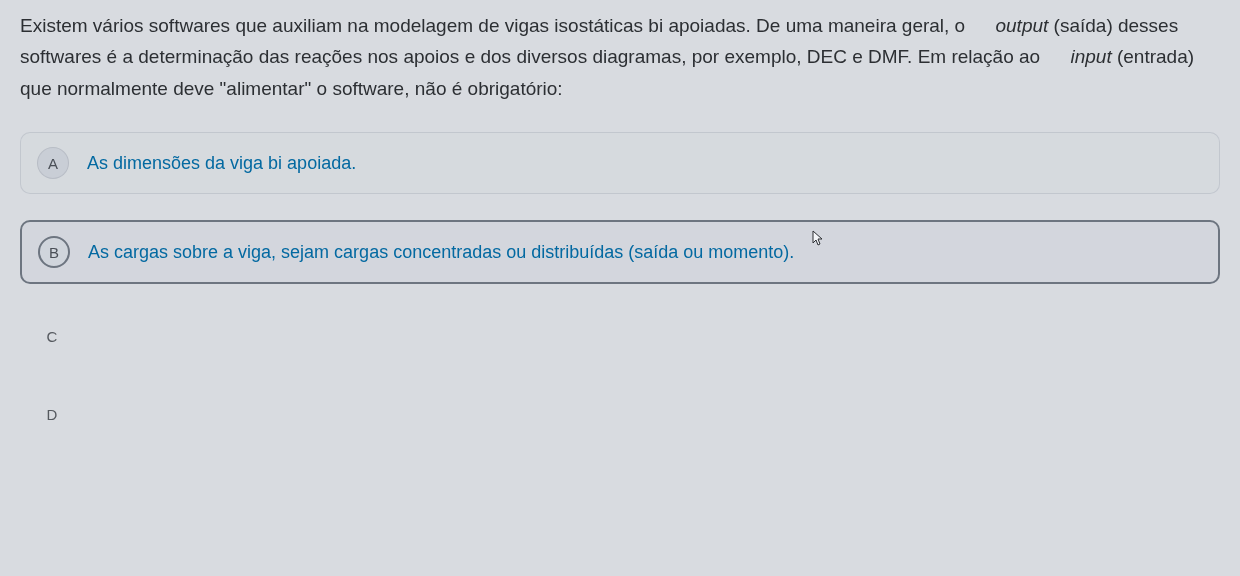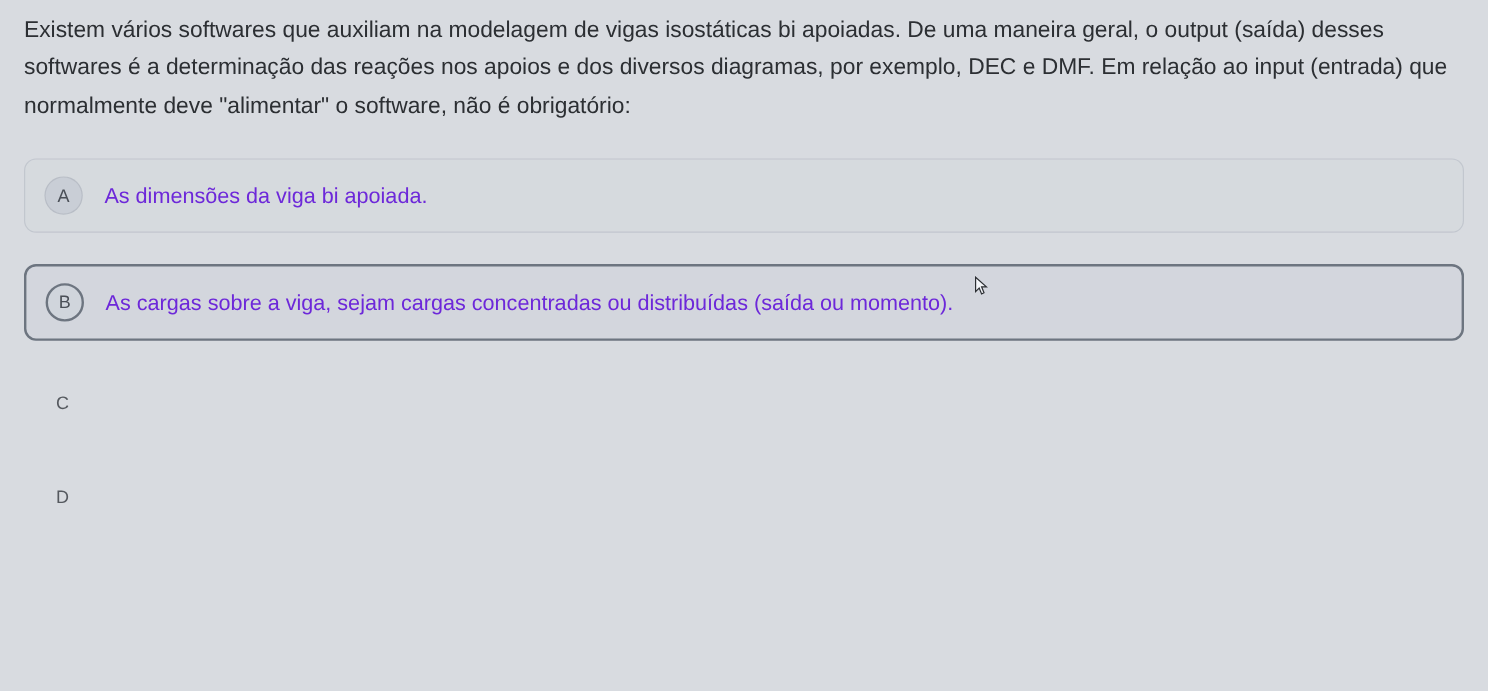--- a/index.html
+++ b/index.html
@@ -15,20 +15,22 @@
     padding: 10px 20px 0 20px;
     overflow: hidden;
   }
   .question-text {
     font-size: 19px;
     line-height: 1.65;
     color: #2c2f33;
     margin-bottom: 28px;
   }
   .question-text .italic {
+    font-style: italic;
+    margin-left: 25px;
   }
   .options {
     display: flex;
     flex-direction: column;
     gap: 26px;
   }
   .option {
     display: flex;
     align-items: center;
     padding: 14px 16px;
@@ -64,21 +66,21 @@
     border: 2px solid #6d7580;
     background: #d0d5dc;
   }
   .option.plain .letter {
     background: transparent;
     border: none;
     color: #55595f;
   }
   .option-text {
     font-size: 18px;
-    color: #6d28d9;
+    color: #0369a1;
     position: relative;
   }
   .cursor-icon {
     position: absolute;
     font-size: 18px;
     color: #333;
     left: 721px;
     top: -12px;
     pointer-events: none;
   }

